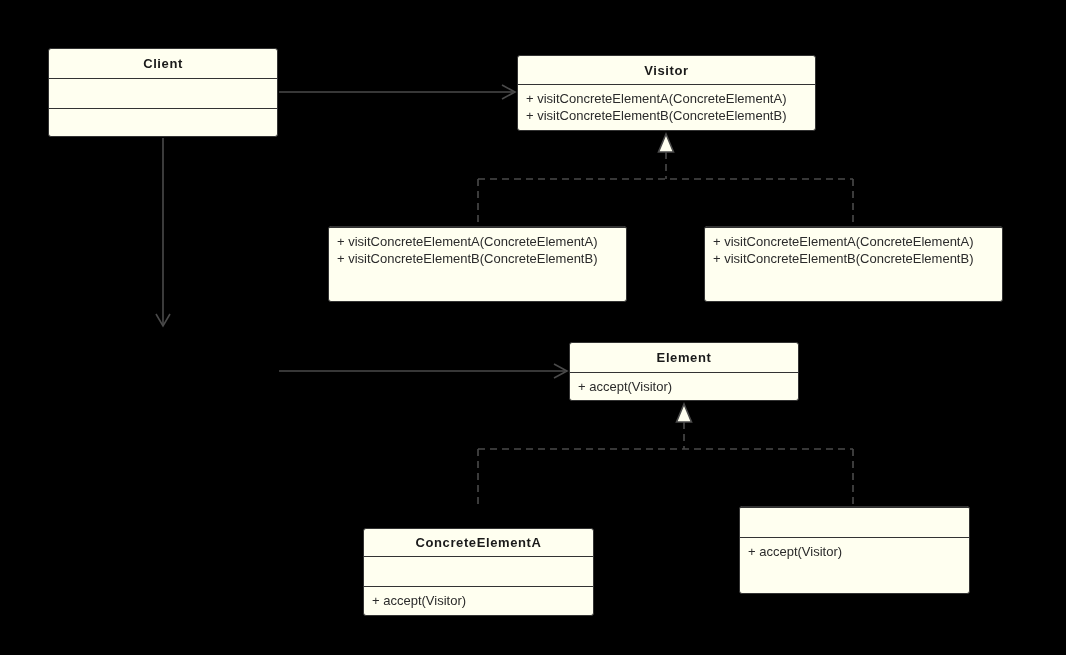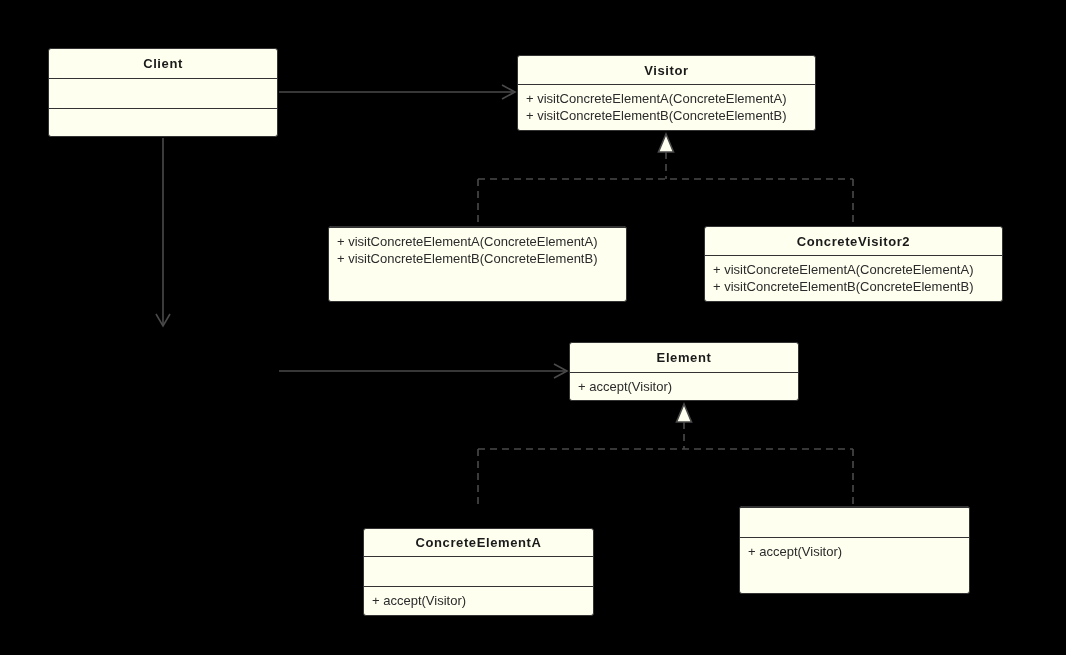--- a/index.html
+++ b/index.html
@@ -60,21 +60,20 @@
   </div>
 
   <div class="uml-class" style="left:328px;top:226px;width:299px;height:76px;">
     <div class="uml-comp" style="height:45px">
       <div class="uml-method">+ visitConcreteElementA(ConcreteElementA)</div>
       <div class="uml-method">+ visitConcreteElementB(ConcreteElementB)</div>
     </div>
   </div>
 
   <div class="uml-class" style="left:704px;top:226px;width:299px;height:76px;">
-    <div class="uml-title" style="height:28px">ConcreteVisitor2</div>
     <div class="uml-comp" style="height:45px">
       <div class="uml-method">+ visitConcreteElementA(ConcreteElementA)</div>
       <div class="uml-method">+ visitConcreteElementB(ConcreteElementB)</div>
     </div>
   </div>
 
 
   <div class="uml-class" style="left:569px;top:342px;width:230px;height:59px;">
     <div class="uml-title" style="height:29px">Element</div>
     <div class="uml-comp" style="height:27px">

